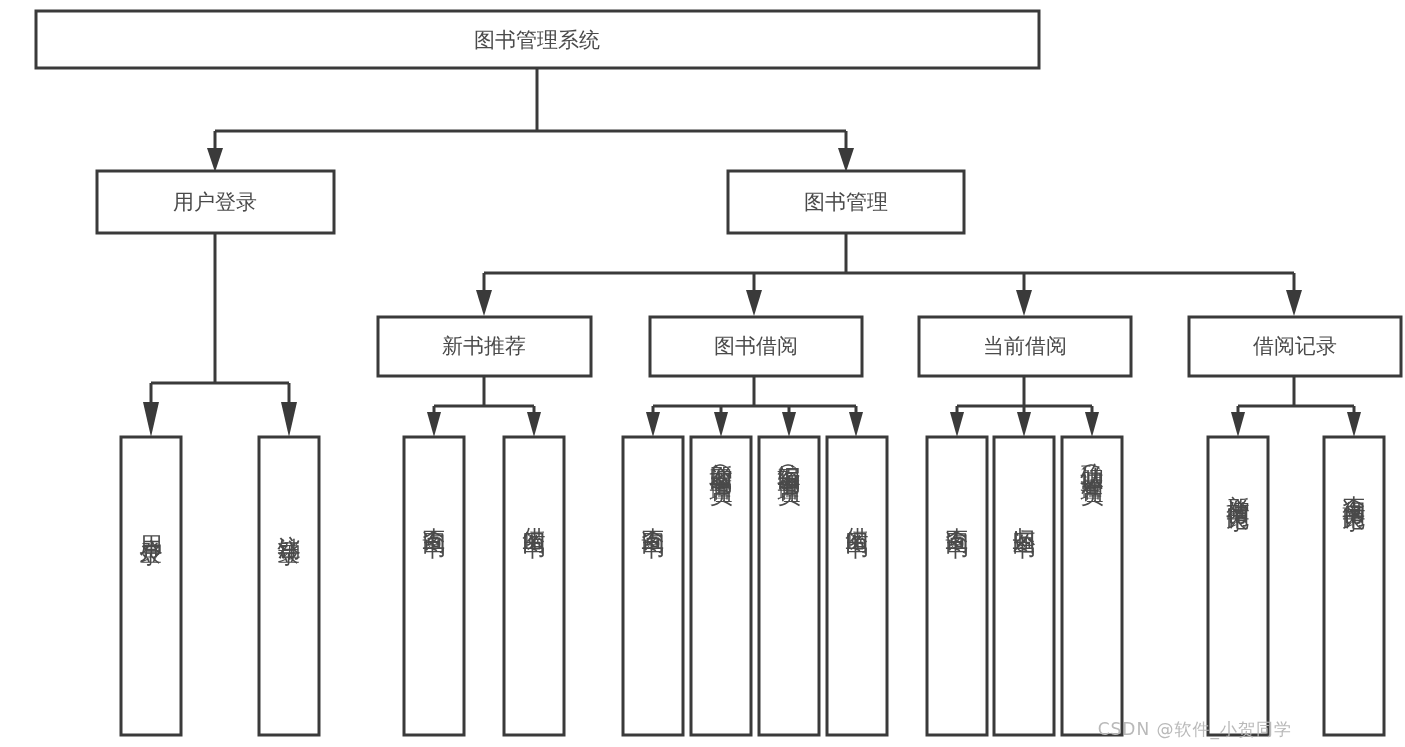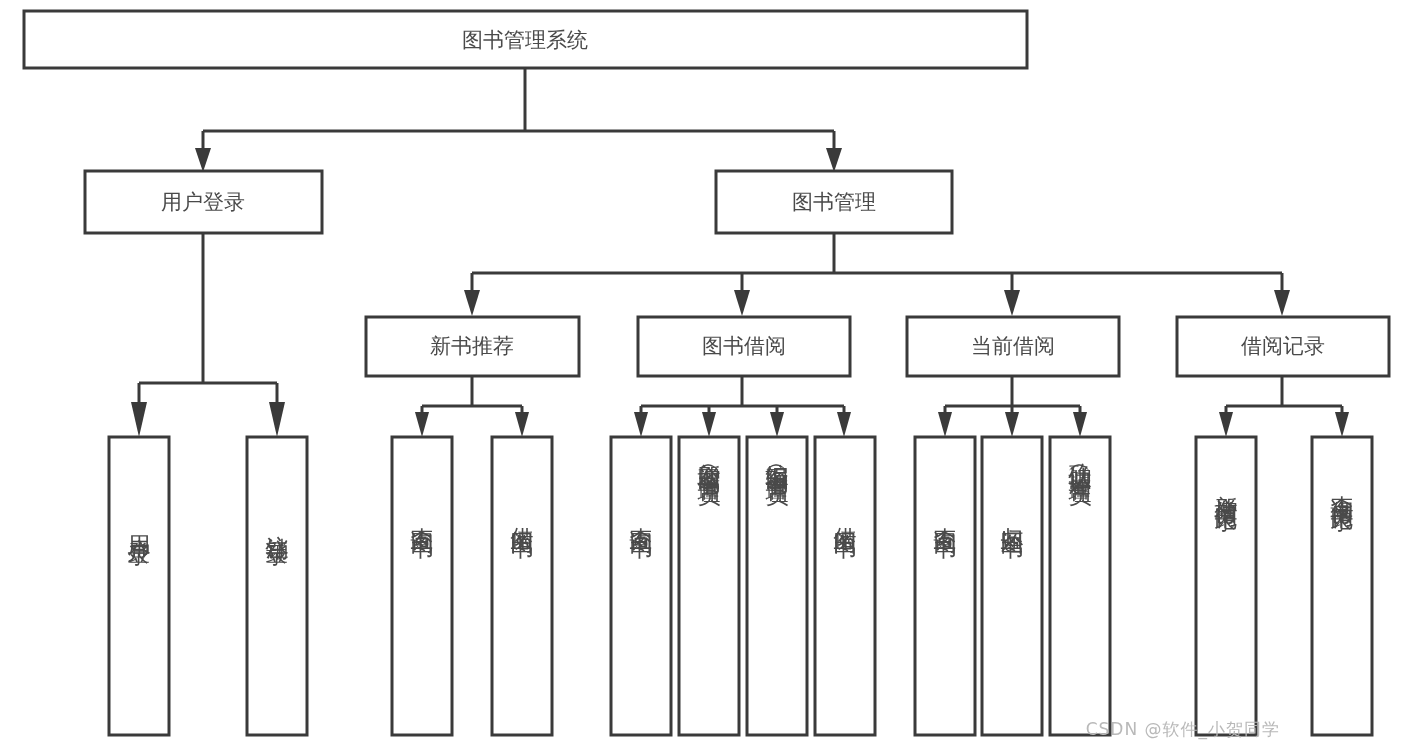--- a/index.html
+++ b/index.html
@@ -9,21 +9,21 @@
   }
   body {
     width: 1405px;
     height: 747px;
     font-family: "DejaVu Sans", "Liberation Sans", sans-serif;
     position: relative;
     overflow: hidden;
   }
   #diagram-root {
     position: absolute;
-    left: 4px;
+    left: 16px;
     top: 0;
     width: 1286px;
     height: 747px;
   }
   .node-box {
     fill: #ffffff;
     stroke: #3a3a3a;
     stroke-width: 3;
   }
   .connector {

